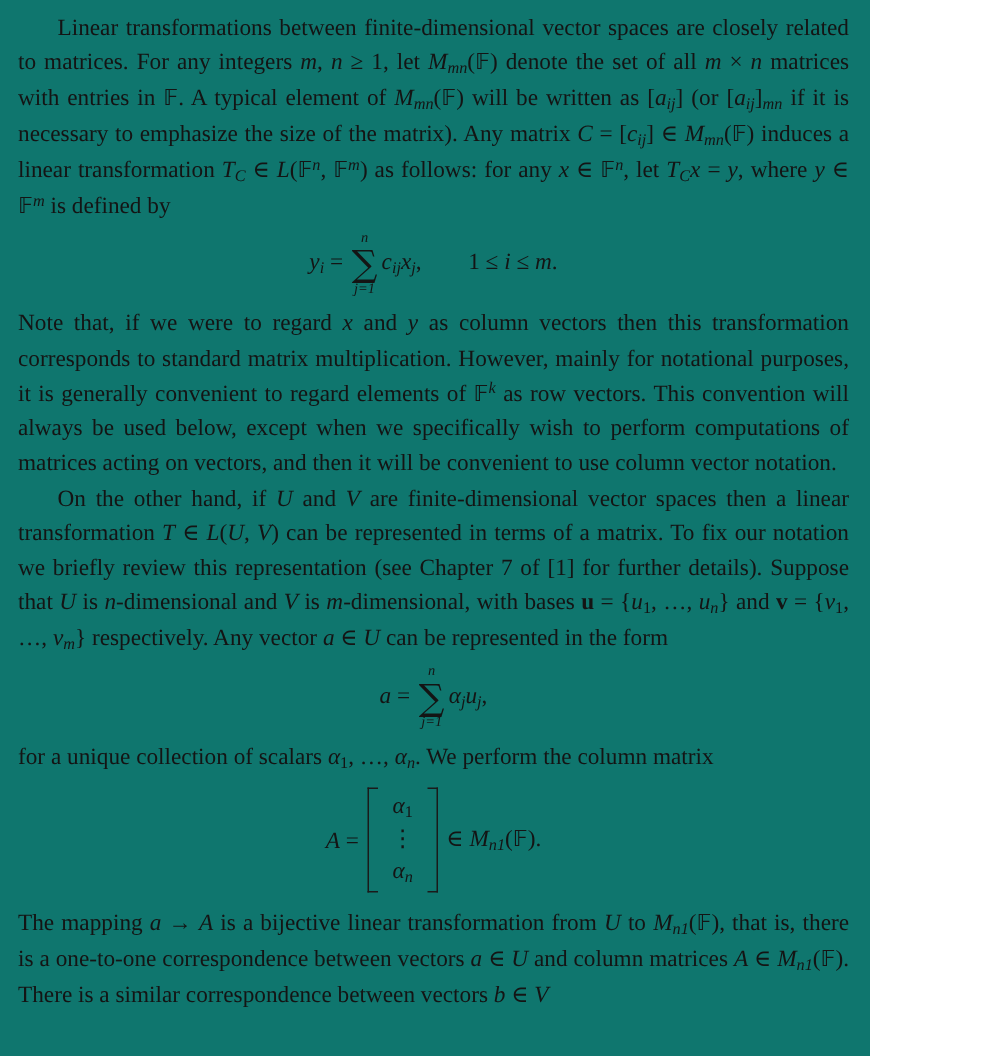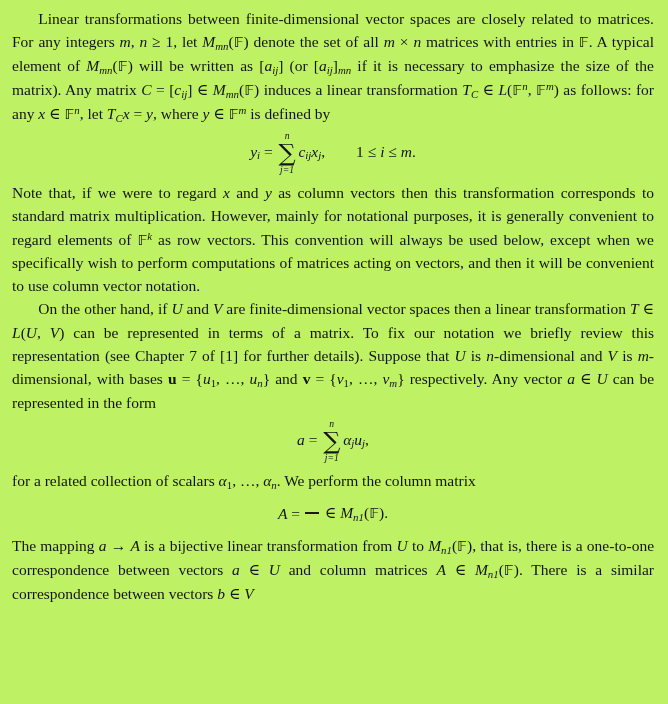--- a/index.html
+++ b/index.html
@@ -1,18 +1,18 @@
 <!DOCTYPE html>
 <html><head>
 <meta charset="utf-8">
 <style>
   html,body { margin:0; padding:0; background:#ffffff; }
   .page {
-    width:668px; height:704px; box-sizing:border-box;
-    background:#bef264; color:#141414;
+    width:580px; height:704px; box-sizing:border-box;
+    background:#0f766e; color:#141414;
     font-family:"Liberation Serif","DejaVu Serif",serif;
     font-size:15.5px; line-height:1.5;
     padding:7px 14px 0 12px; overflow:hidden;
   }
   .para { margin:0; text-align:justify; }
   .para.indent { text-indent:1.7em; }
 
   .run-r  { }
   .run-i  { font-style:italic; }
   .run-b  { font-weight:bold; }
@@ -55,26 +55,31 @@
   <p class="para"><span class="run-r">Note that, if we were to regard </span><span class="run-i">x</span><span class="run-r"> and </span><span class="run-i">y</span><span class="run-r"> as column vectors then this transformation corresponds to standard matrix multiplication. However, mainly for notational purposes, it is generally convenient to regard elements of </span><span class="run-bb">𝔽</span><span class="run-supi">k</span><span class="run-r"> as row vectors. This convention will always be used below, except when we specifically wish to perform computations of matrices acting on vectors, and then it will be convenient to use column vector notation.</span></p>
 
   <p class="para indent"><span class="run-r">On the other hand, if </span><span class="run-i">U</span><span class="run-r"> and </span><span class="run-i">V</span><span class="run-r"> are finite-dimensional vector spaces then a linear transformation </span><span class="run-i">T</span><span class="run-r"> ∈ </span><span class="run-i">L</span><span class="run-r">(</span><span class="run-i">U</span><span class="run-r">, </span><span class="run-i">V</span><span class="run-r">) can be represented in terms of a matrix. To fix our notation we briefly review this representation (see Chapter 7 of [1] for further details). Suppose that </span><span class="run-i">U</span><span class="run-r"> is </span><span class="run-i">n</span><span class="run-r">-dimensional and </span><span class="run-i">V</span><span class="run-r"> is </span><span class="run-i">m</span><span class="run-r">-dimensional, with bases </span><span class="run-b">u</span><span class="run-r"> = {</span><span class="run-i">u</span><span class="run-subr">1</span><span class="run-r">, …, </span><span class="run-i">u</span><span class="run-subi">n</span><span class="run-r">} and </span><span class="run-b">v</span><span class="run-r"> = {</span><span class="run-i">v</span><span class="run-subr">1</span><span class="run-r">, …, </span><span class="run-i">v</span><span class="run-subi">m</span><span class="run-r">} respectively. Any vector </span><span class="run-i">a</span><span class="run-r"> ∈ </span><span class="run-i">U</span><span class="run-r"> can be represented in the form</span></p>
 
   <div class="equation"><span class="run-i">a</span><span class="run-r"> = </span><span class="sum">
         <span class="lim">n</span>
         <span class="sigma">∑</span>
         <span class="lim">j=1</span>
       </span><span class="run-i">α</span><span class="run-subi">j</span><span class="run-i">u</span><span class="run-subi">j</span><span class="run-r">,</span></div>
 
-  <p class="para"><span class="run-r">for a related collection of scalars </span><span class="run-i">α</span><span class="run-subr">1</span><span class="run-r">, …, </span><span class="run-i">α</span><span class="run-subi">n</span><span class="run-r">. We perform the column matrix</span></p>
+  <p class="para"><span class="run-r">for a unique collection of scalars </span><span class="run-i">α</span><span class="run-subr">1</span><span class="run-r">, …, </span><span class="run-i">α</span><span class="run-subi">n</span><span class="run-r">. We perform the column matrix</span></p>
 
   <div class="equation eq-matrix">
     <span class="eqpart"><span class="run-i">A</span><span class="run-r"> = </span></span>
     <span class="matrix">
       <span class="brak bl"></span>
+      <span class="mat-col">
+        <span class="mat-row"><span class="run-i">α</span><span class="run-subr">1</span></span>
+        <span class="mat-row"><span class="run-dots">⋮</span></span>
+        <span class="mat-row"><span class="run-i">α</span><span class="run-subi">n</span></span>
+      </span>
       <span class="brak br"></span>
     </span>
     <span class="eqpart"><span class="run-r"> ∈ </span><span class="run-i">M</span><span class="run-subi">n1</span><span class="run-r">(</span><span class="run-bb">𝔽</span><span class="run-r">).</span></span>
   </div>
 
   <p class="para"><span class="run-r">The mapping </span><span class="run-i">a</span><span class="run-r"> → </span><span class="run-i">A</span><span class="run-r"> is a bijective linear transformation from </span><span class="run-i">U</span><span class="run-r"> to </span><span class="run-i">M</span><span class="run-subi">n1</span><span class="run-r">(</span><span class="run-bb">𝔽</span><span class="run-r">), that is, there is a one-to-one correspondence between vectors </span><span class="run-i">a</span><span class="run-r"> ∈ </span><span class="run-i">U</span><span class="run-r"> and column matrices </span><span class="run-i">A</span><span class="run-r"> ∈ </span><span class="run-i">M</span><span class="run-subi">n1</span><span class="run-r">(</span><span class="run-bb">𝔽</span><span class="run-r">). There is a similar correspondence between vectors </span><span class="run-i">b</span><span class="run-r"> ∈ </span><span class="run-i">V</span></p>
 
 </div>
 
 </body></html>

